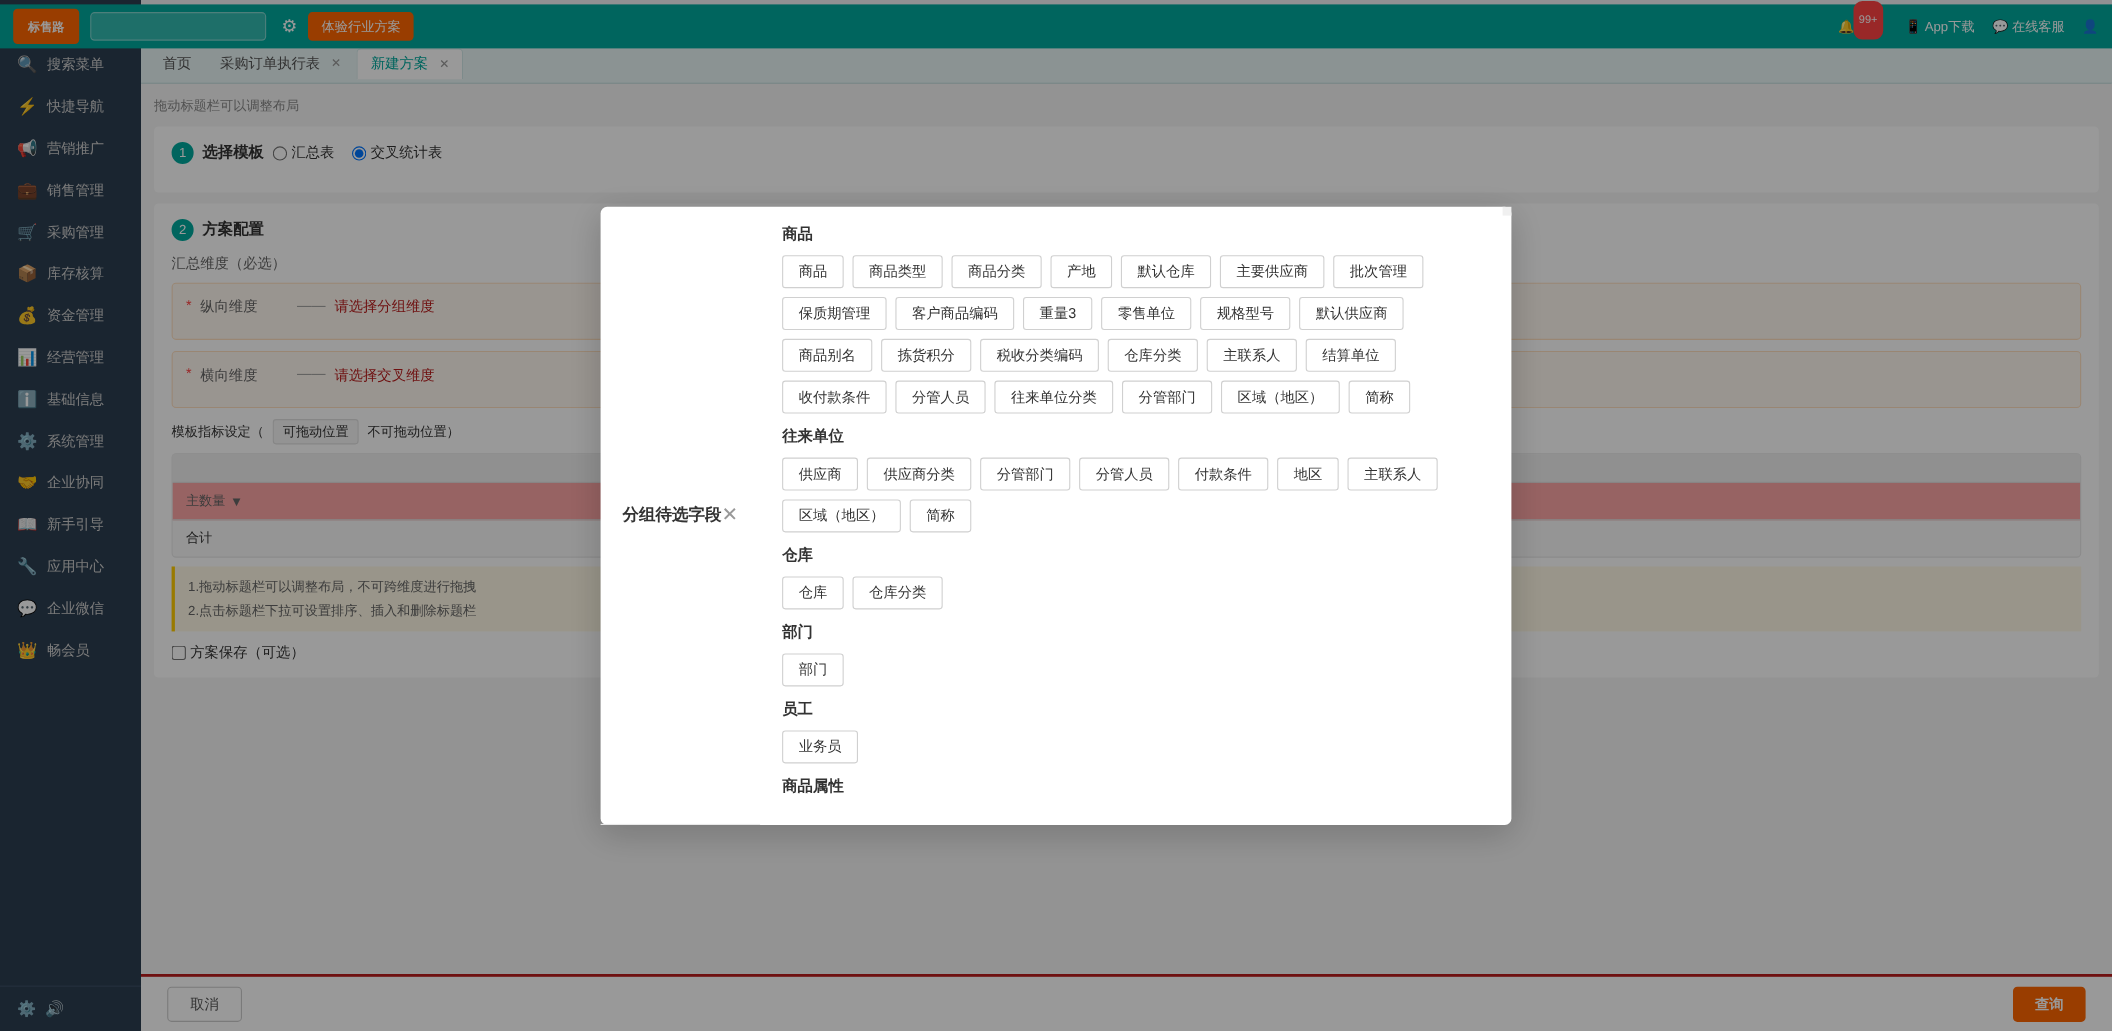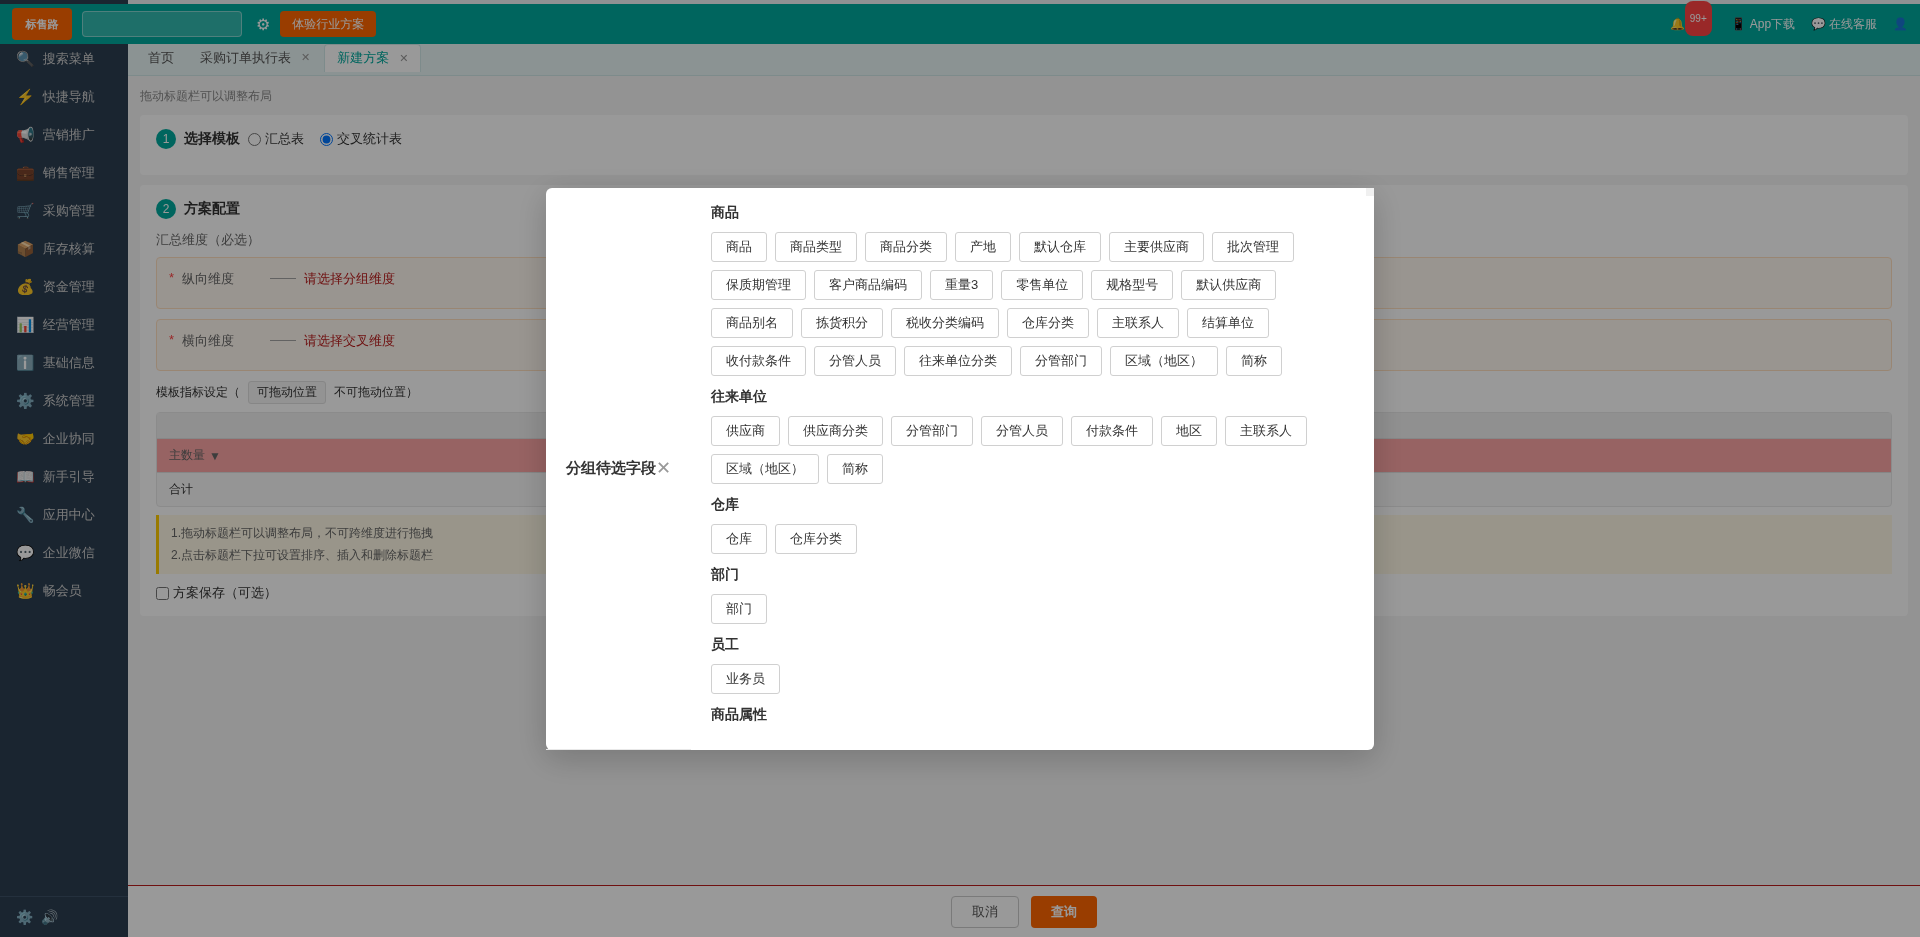--- a/index.html
+++ b/index.html
@@ -191,24 +191,24 @@
     .indicator-row { display: flex; align-items: center; gap: 8px; font-size: 12px; margin: 8px 0; }
     .indicator-tag { background: #f5f5f5; border: 1px solid #e0e0e0; border-radius: 3px; padding: 2px 8px; font-size: 12px; }
 
     .tips-box { background: #fff9e6; border-left: 3px solid #ffcc00; padding: 8px 12px; font-size: 12px; color: #666; margin-top: 8px; line-height: 1.8; }
 
     .footer-bar {
       position: fixed;
       bottom: 0; left: 128px; right: 0;
       height: 52px;
       background: white;
-      border-top: 1px solid #b91c1c;
-      display: flex;
-      align-items: center;
-      justify-content: center;
+      border-top: 3px solid #b91c1c;
+      display: flex;
+      align-items: center;
+      justify-content: space-between;
       padding: 0 24px;
       gap: 12px;
     }
     .btn-cancel {
       height: 32px; padding: 0 20px;
       border: 1px solid #ccc;
       border-radius: 4px;
       background: white;
       cursor: pointer;
       font-size: 13px;

